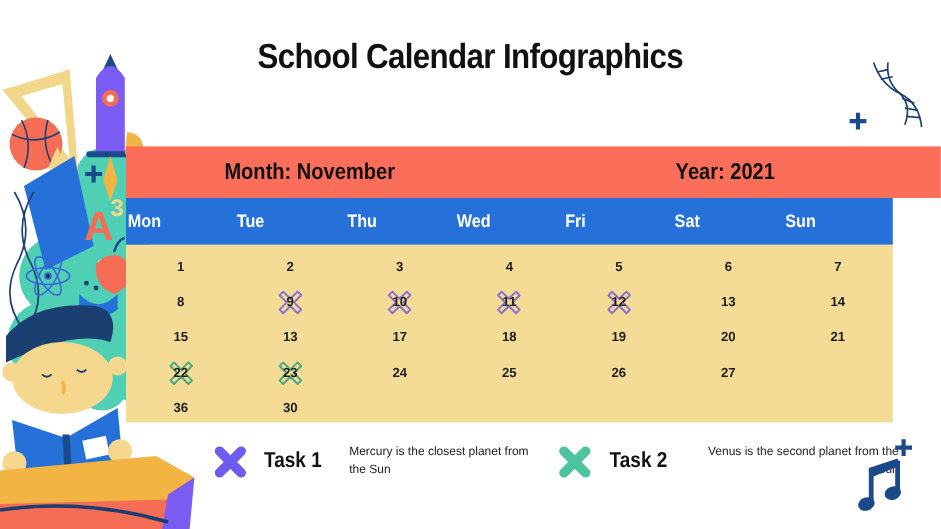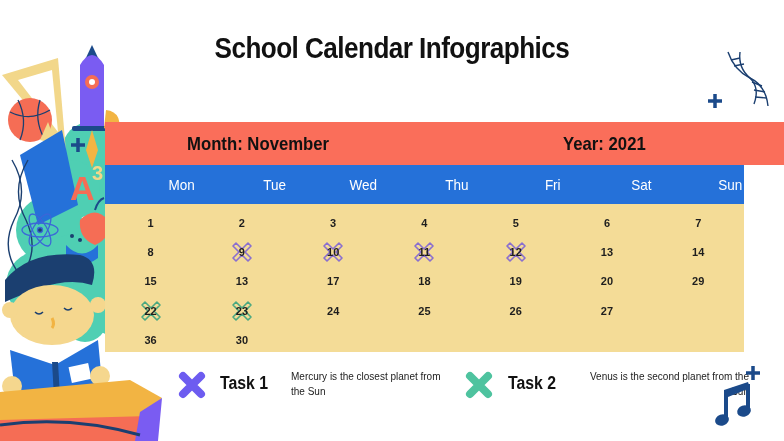--- a/index.html
+++ b/index.html
@@ -26,22 +26,22 @@
       transform: scaleX(0.88);
     }
     .cal-header .month { left: 82px; transform-origin: left center; }
     .cal-header .year { left: 458px; transform-origin: left center; }
 
     .weekdays {
       position: absolute; left: 0; top: 43px; width: 639px; height: 39px;
       background: var(--blue); display: flex;
     }
     .weekday {
-      width: 91.28px; height: 39px; line-height: 39px; text-align: right;
-      color: #ffffff; font-weight: normal; font-size: 15px; padding-left: 18px;
+      width: 91.28px; height: 39px; line-height: 39px; text-align: left;
+      color: #ffffff; font-weight: bold; font-size: 15px;
     }
     .weekday span { display: inline-block; transform: scaleX(0.9); }
 
     .body {
       position: absolute; left: 0; top: 82px; width: 639px; height: 148px;
       background: var(--sand);
       padding-top: 4px;
     }
     .week { display: flex; height: 29.3px; }
     .day {
@@ -170,22 +170,22 @@
 </svg>
 
 <div class="calendar">
   <div class="cal-header">
     <div class="month">Month: November</div>
     <div class="year">Year: 2021</div>
   </div>
   <div class="weekdays">
     <div class="weekday"><span>Mon</span></div>
     <div class="weekday"><span>Tue</span></div>
+    <div class="weekday"><span>Thu</span></div>
     <div class="weekday"><span>Wed</span></div>
-    <div class="weekday"><span>Thu</span></div>
     <div class="weekday"><span>Fri</span></div>
     <div class="weekday"><span>Sat</span></div>
     <div class="weekday"><span>Sun</span></div>
   </div>
   <div class="body" id="cal-body">
       <div class="week">
         <div class="day">
           <span class="num">1</span>
         </div>
         <div class="day">
@@ -255,21 +255,21 @@
         <div class="day">
           <span class="num">18</span>
         </div>
         <div class="day">
           <span class="num">19</span>
         </div>
         <div class="day">
           <span class="num">20</span>
         </div>
         <div class="day">
-          <span class="num">29</span>
+          <span class="num">21</span>
         </div>
       </div>
       <div class="week">
         <div class="day">
           <svg class="mark" viewBox="0 0 26 26">
             <path d="M4 7 L7 4 L13 10 L19 4 L22 7 L16 13 L22 19 L19 22 L13 16 L7 22 L4 19 L10 13 Z" fill="none" stroke="#4aa880" stroke-width="1.6" stroke-linejoin="round"></path>
           </svg>
           <span class="num">22</span>
         </div>
         <div class="day">

